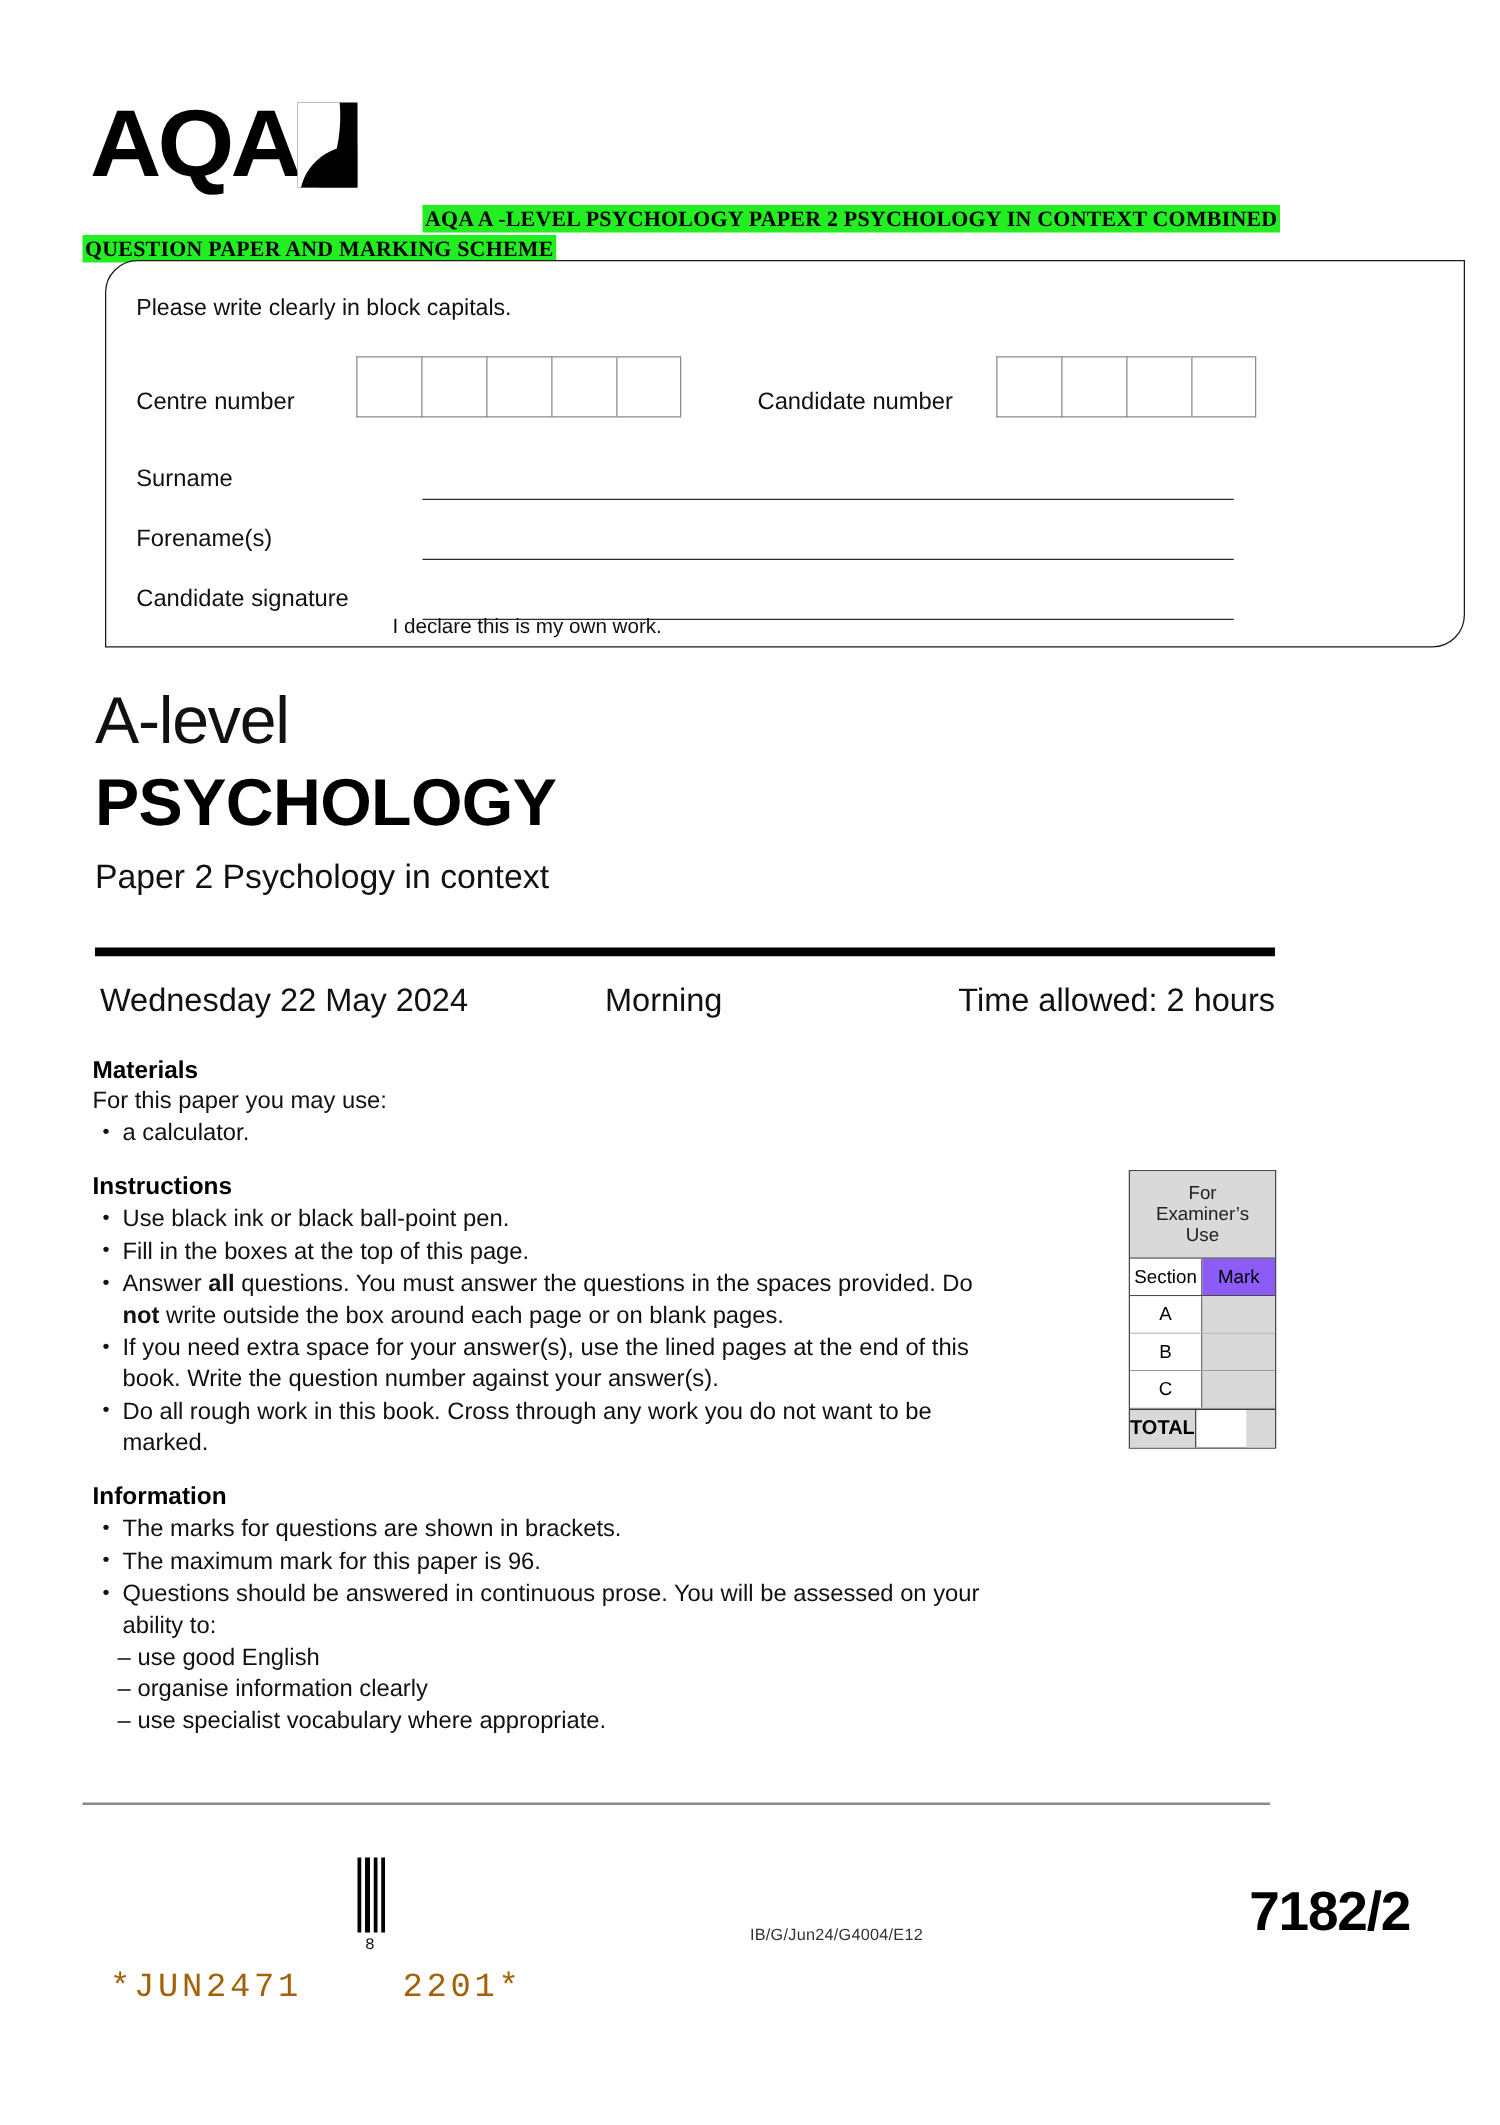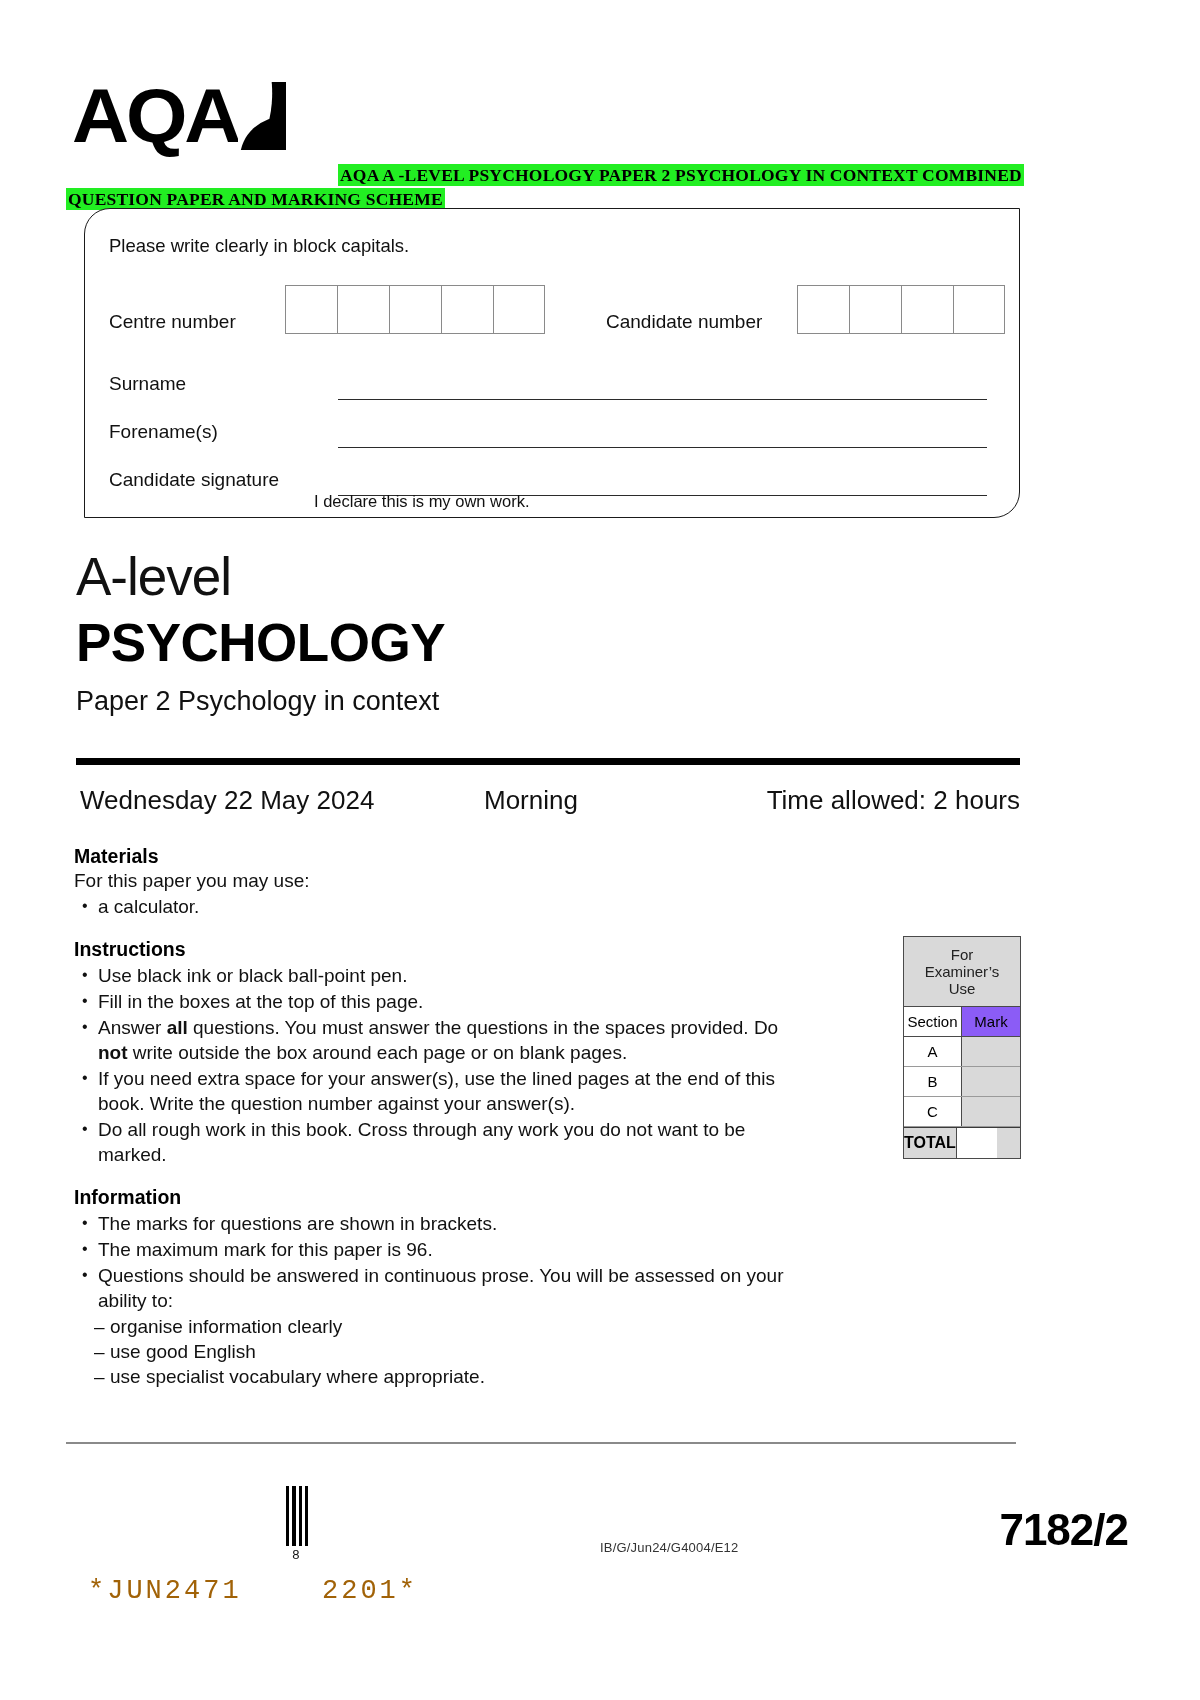--- a/index.html
+++ b/index.html
@@ -65,21 +65,21 @@
     padding:1px 2px;
     white-space:nowrap;
   }
   .hl-line1 { text-align:left; padding-left:338px; }
   .hl-line2 { text-align:left; padding-left:66px; margin-top:3px; }
 
   
   .detail-box{
     position:absolute;
     left:84px; top:208px;
-    width:936px; height:310px;
+    width:1088px; height:310px;
     border:1.6px solid #1a1a1a;
     border-top-left-radius:26px;
     border-bottom-right-radius:26px;
     border-top-right-radius:0;
     border-bottom-left-radius:0;
     background:#fff;
   }
   .detail-note{
     position:absolute; left:24px; top:26px;
     font-size:18.5px; color:#111;
@@ -301,22 +301,22 @@
 
     <div class="gap"></div>
 
     <div class="sec-head">Information</div>
     <ul class="blist">
       <li>The marks for questions are shown in brackets.</li>
       <li>The maximum mark for this paper is 96.</li>
       <li>Questions should be answered in continuous prose.  You will be assessed on your ability to:</li>
     </ul>
     <ul class="dlist">
+      <li>use good English</li>
       <li>organise information clearly</li>
-      <li>use good English</li>
       <li>use specialist vocabulary where appropriate.</li>
     </ul>
   </div>
 
   <div class="ex-table">
     <div class="ex-title">For Examiner’s Use</div>
     <div class="ex-row ex-head">
       <div class="ex-c1">Section</div>
       <div class="ex-c2">Mark</div>
     </div>

